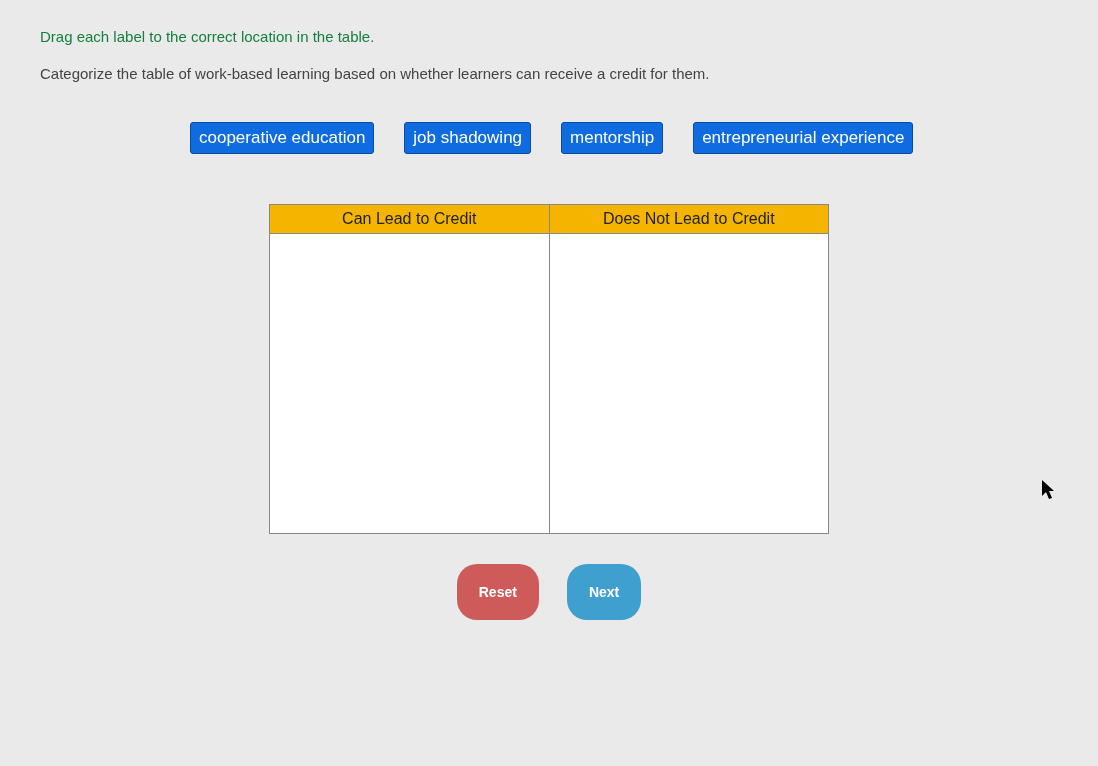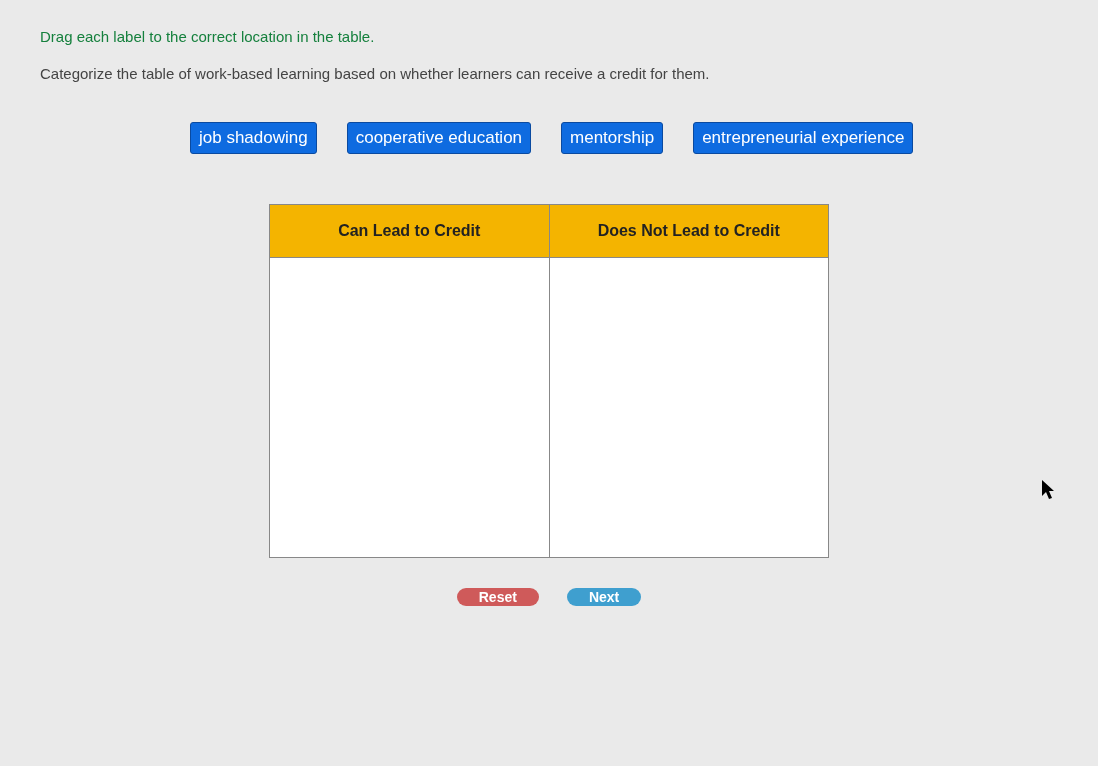--- a/index.html
+++ b/index.html
@@ -50,24 +50,24 @@
       justify-content: center;
       margin-bottom: 30px;
     }
     table.categorize {
       border-collapse: collapse;
       width: 560px;
     }
     table.categorize th {
       background: #f4b400;
       color: #222;
-      font-weight: bold;
+      font-weight: normal;
       font-size: 16px;
       border: 1px solid #888;
-      padding: 17px 4px;
+      padding: 5px 4px;
       text-align: center;
       width: 50%;
     }
     table.categorize td {
       border: 1px solid #888;
       background: #fff;
       height: 300px;
       vertical-align: top;
       width: 50%;
     }
@@ -75,21 +75,21 @@
       display: flex;
       justify-content: center;
       gap: 28px;
       margin-top: 10px;
     }
     .btn {
       border: none;
       color: #fff;
       font-size: 14px;
       font-weight: bold;
-      padding: 1px 22px;
+      padding: 20px 22px;
       border-radius: 20px;
       cursor: pointer;
     }
     .btn-reset {
       background: #cf5a5a;
     }
     .btn-next {
       background: #3f9fcf;
     }
     .cursor-arrow {
@@ -100,22 +100,22 @@
       color: #000;
     }
   </style>
 </head>
 <body>
 
 <p class="instruction-primary">Drag each label to the correct location in the table.</p>
 <p class="instruction-secondary">Categorize the table of work-based learning based on whether learners can receive a credit for them.</p>
 
 <div class="labels-area">
+  <div class="drag-label">cooperative education</div>
   <div class="drag-label">job shadowing</div>
-  <div class="drag-label">cooperative education</div>
   <div class="drag-label">mentorship</div>
   <div class="drag-label">entrepreneurial experience</div>
 </div>
 
 <div class="table-wrap">
   <table class="categorize">
     <thead>
       <tr>
         <th>Can Lead to Credit</th>
         <th>Does Not Lead to Credit</th>

